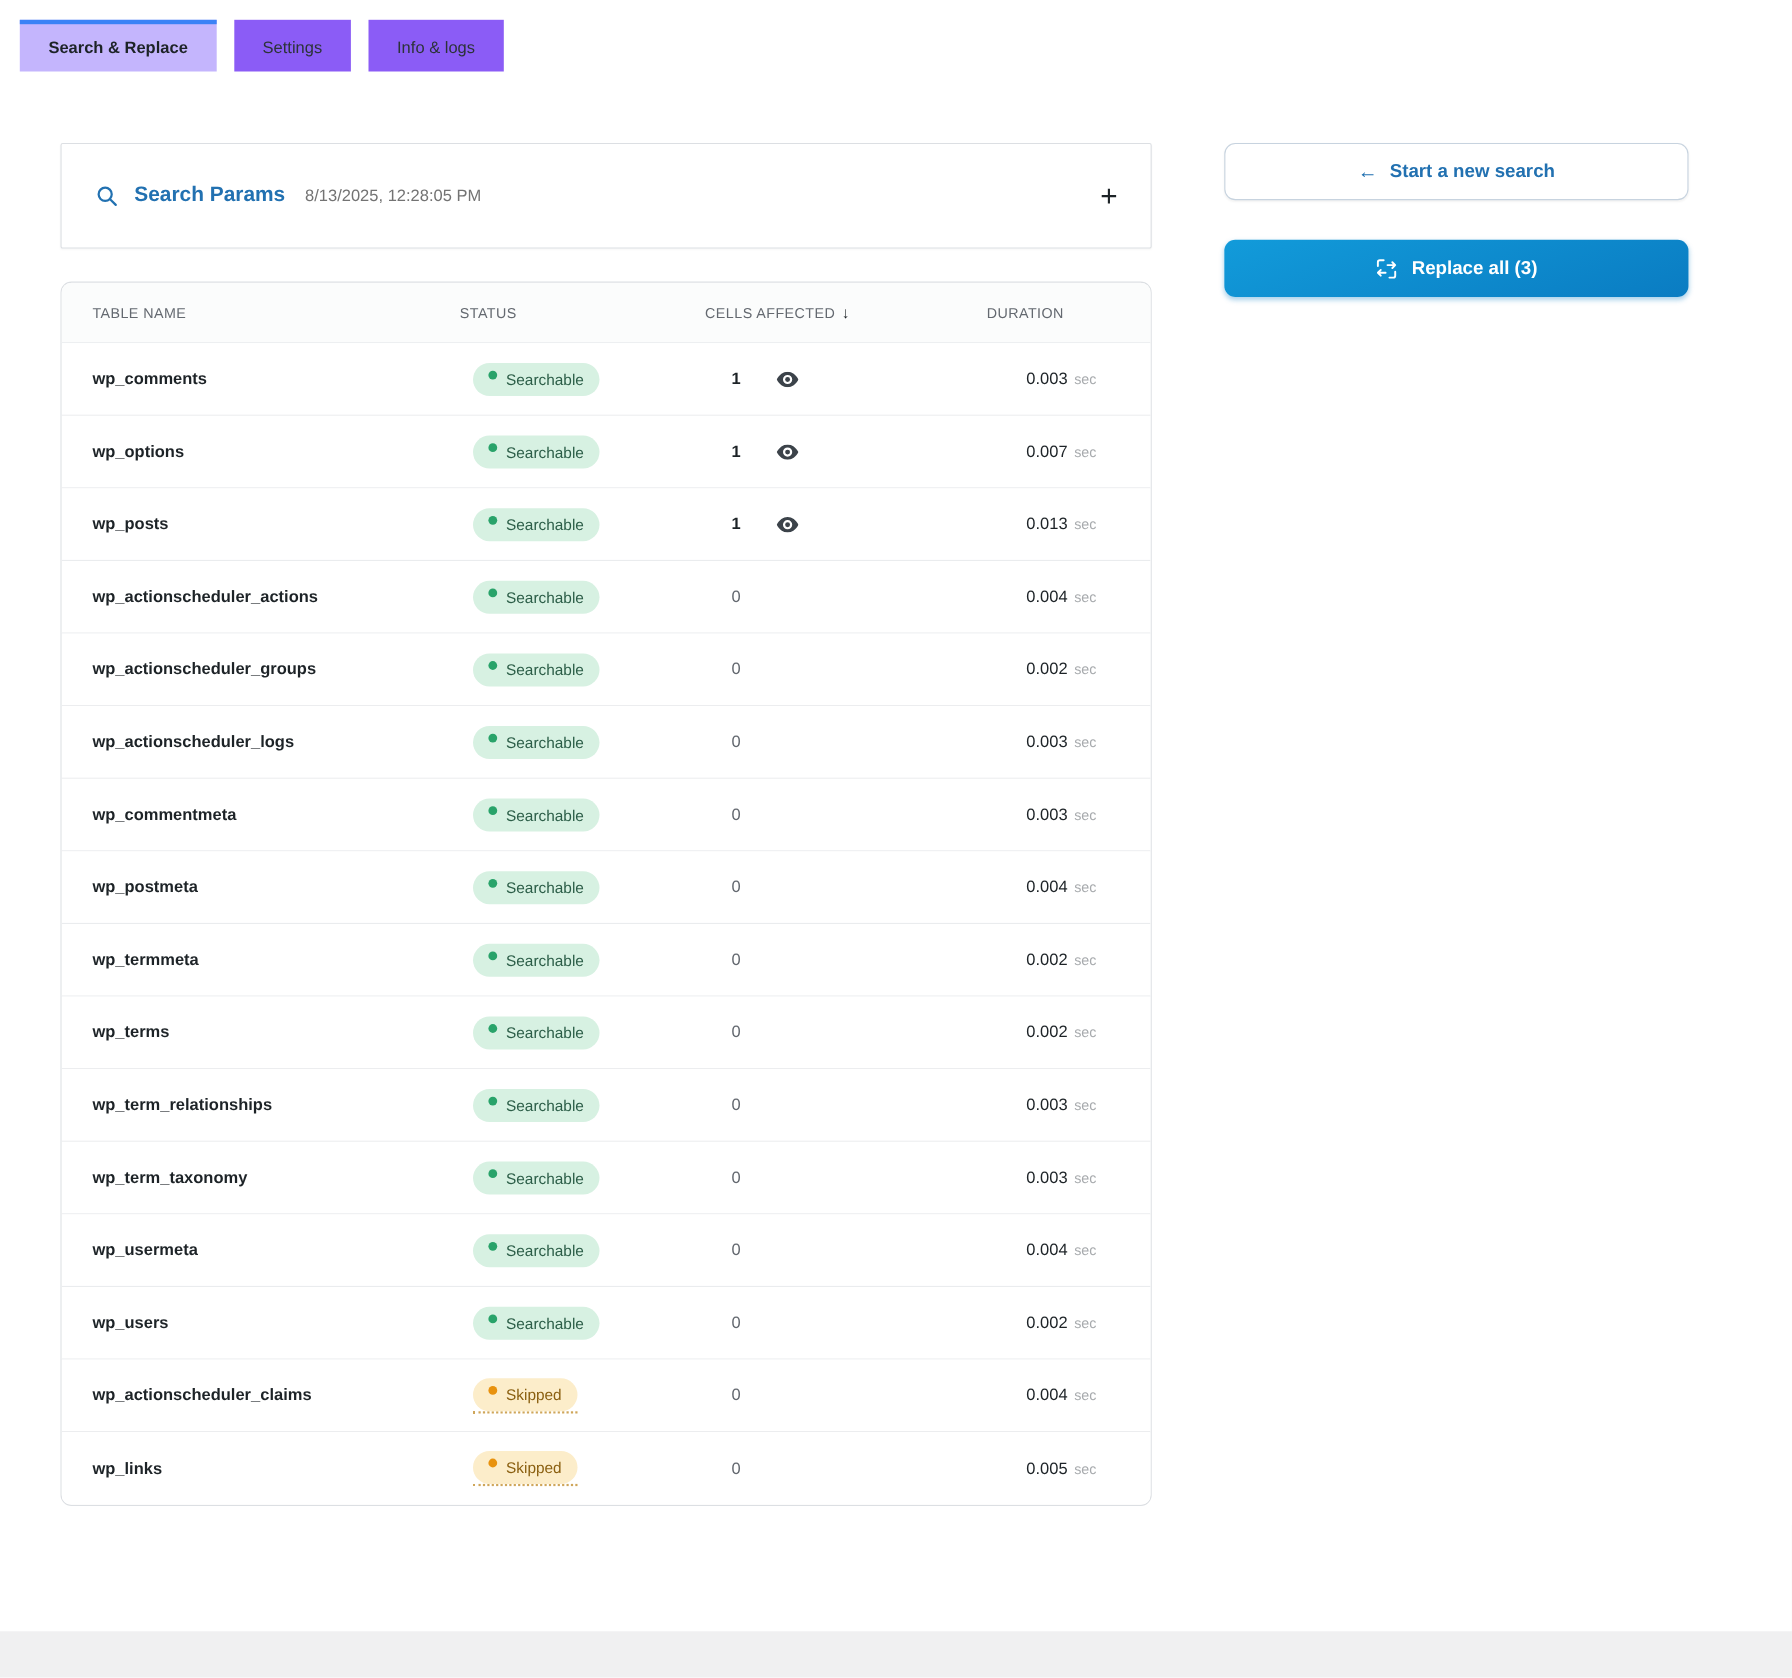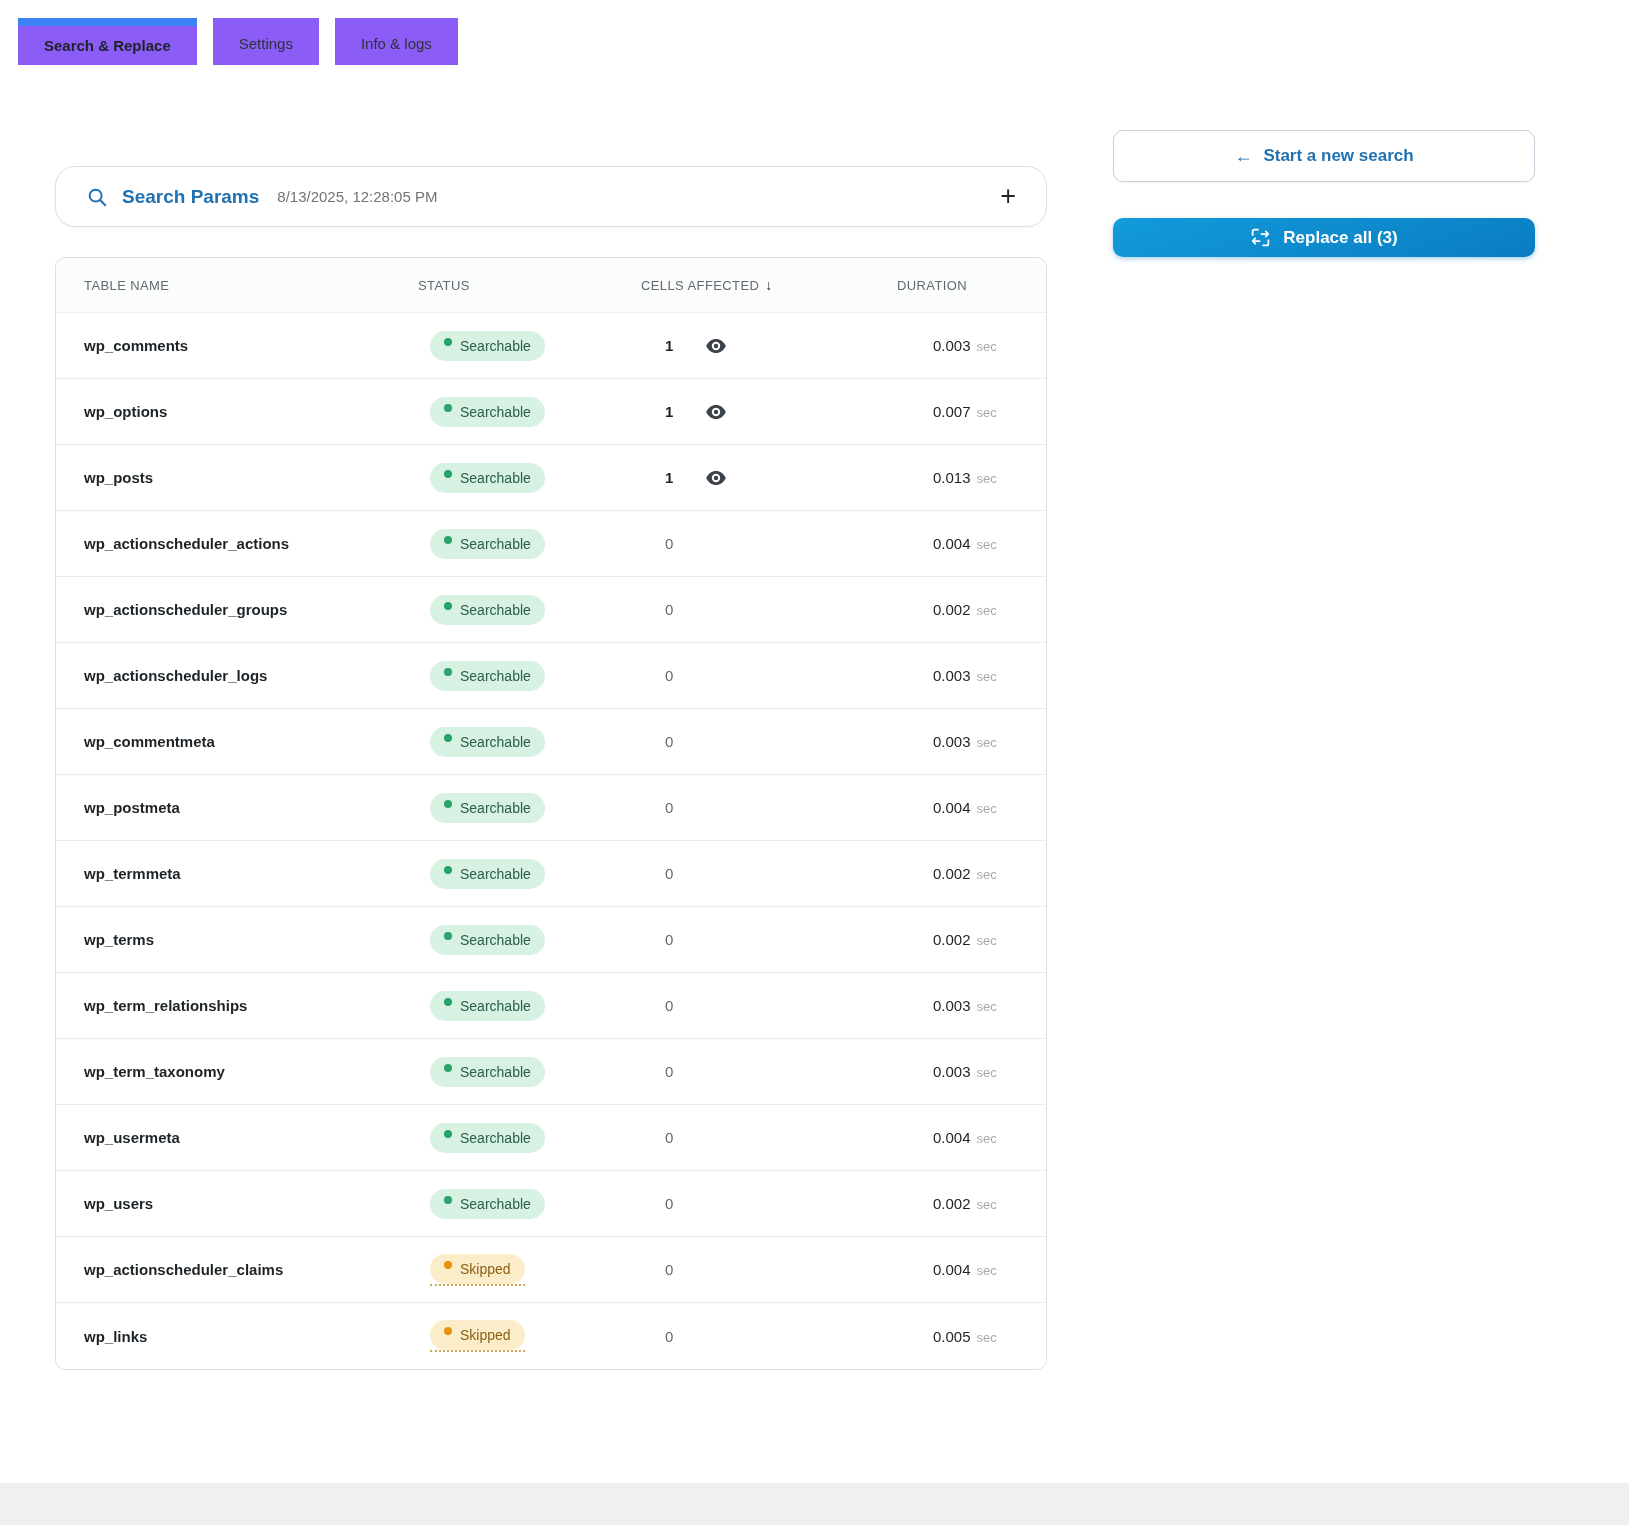--- a/index.html
+++ b/index.html
@@ -14,52 +14,52 @@
   .page { background:#fff; height:1483px; padding-top:18px; overflow:hidden; }
 
   
   .tabbar { display:flex; gap:16px; padding-left:18px; align-items:stretch; height:47px; }
   .tab {
     display:flex; align-items:center; padding:0 26px;
     background:#8b5cf6; font-size:15px; font-weight:500; color:#2c3338; cursor:pointer;
     border-top:3px solid transparent;
   }
   .tab.active {
-    background:#8b5cf6; border-top:8px solid #3b82f6; font-weight:600; color:#1d2327;
+    background:#c4b5fd; border-top:4px solid #3b82f6; font-weight:600; color:#1d2327;
   }
 
   
   .content { display:flex; padding:65px 0 0 55px; }
   .left-col { width:992px; }
   .right-col { width:422px; margin-left:66px; }
 
   
   .params-card {
-    height:61px; border:1px solid #dcdfe3; border-radius:20px;
+    height:96px; border:1px solid #dcdfe3; border-radius:2px;
     display:flex; align-items:center; padding:0 30px; background:#fff;
-    box-shadow:0 1px 2px rgba(0,0,0,.03); margin-bottom:30px;margin-top:36px;
+    box-shadow:0 1px 2px rgba(0,0,0,.03); margin-bottom:30px;
   }
   .card-title { font-size:19px; font-weight:700; color:#2271b1; margin-left:14px; }
   .params-date { font-size:15px; color:#737373; margin-left:18px; }
   .spacer { flex:1; }
   .toggle-btn {
     background:none; border:none; font-size:27px; font-weight:300; color:#1d2327;
     cursor:pointer; line-height:1; font-family:"Liberation Sans", sans-serif;
   }
 
   
   .new-search-btn {
     width:422px; height:52px; background:#fff; border:1px solid #c7d3df; border-radius:10px;
     color:#2271b1; font-size:17px; font-weight:700; display:flex; align-items:center;
     justify-content:center; gap:11px; cursor:pointer; box-shadow:0 1px 2px rgba(0,0,0,.05);
     font-family:"Liberation Sans", sans-serif;
   }
   .new-search-btn .arrow { font-size:18px; font-weight:400; }
   .replace-btn {
-    width:422px; height:39px; margin-top:36px; border:none; border-radius:10px;
+    width:422px; height:52px; margin-top:36px; border:none; border-radius:10px;
     background:linear-gradient(160deg,#129bda 0%,#0a7cc2 100%);
     color:#fff; font-size:17px; font-weight:700; display:flex; align-items:center;
     justify-content:center; gap:12px; cursor:pointer;
     box-shadow:0 2px 5px rgba(10,124,194,.35);
     font-family:"Liberation Sans", sans-serif;
   }
 
   
   .results-card { border:1px solid #dcdfe3; border-radius:10px; overflow:hidden; background:#fff; }
   .results-header {

